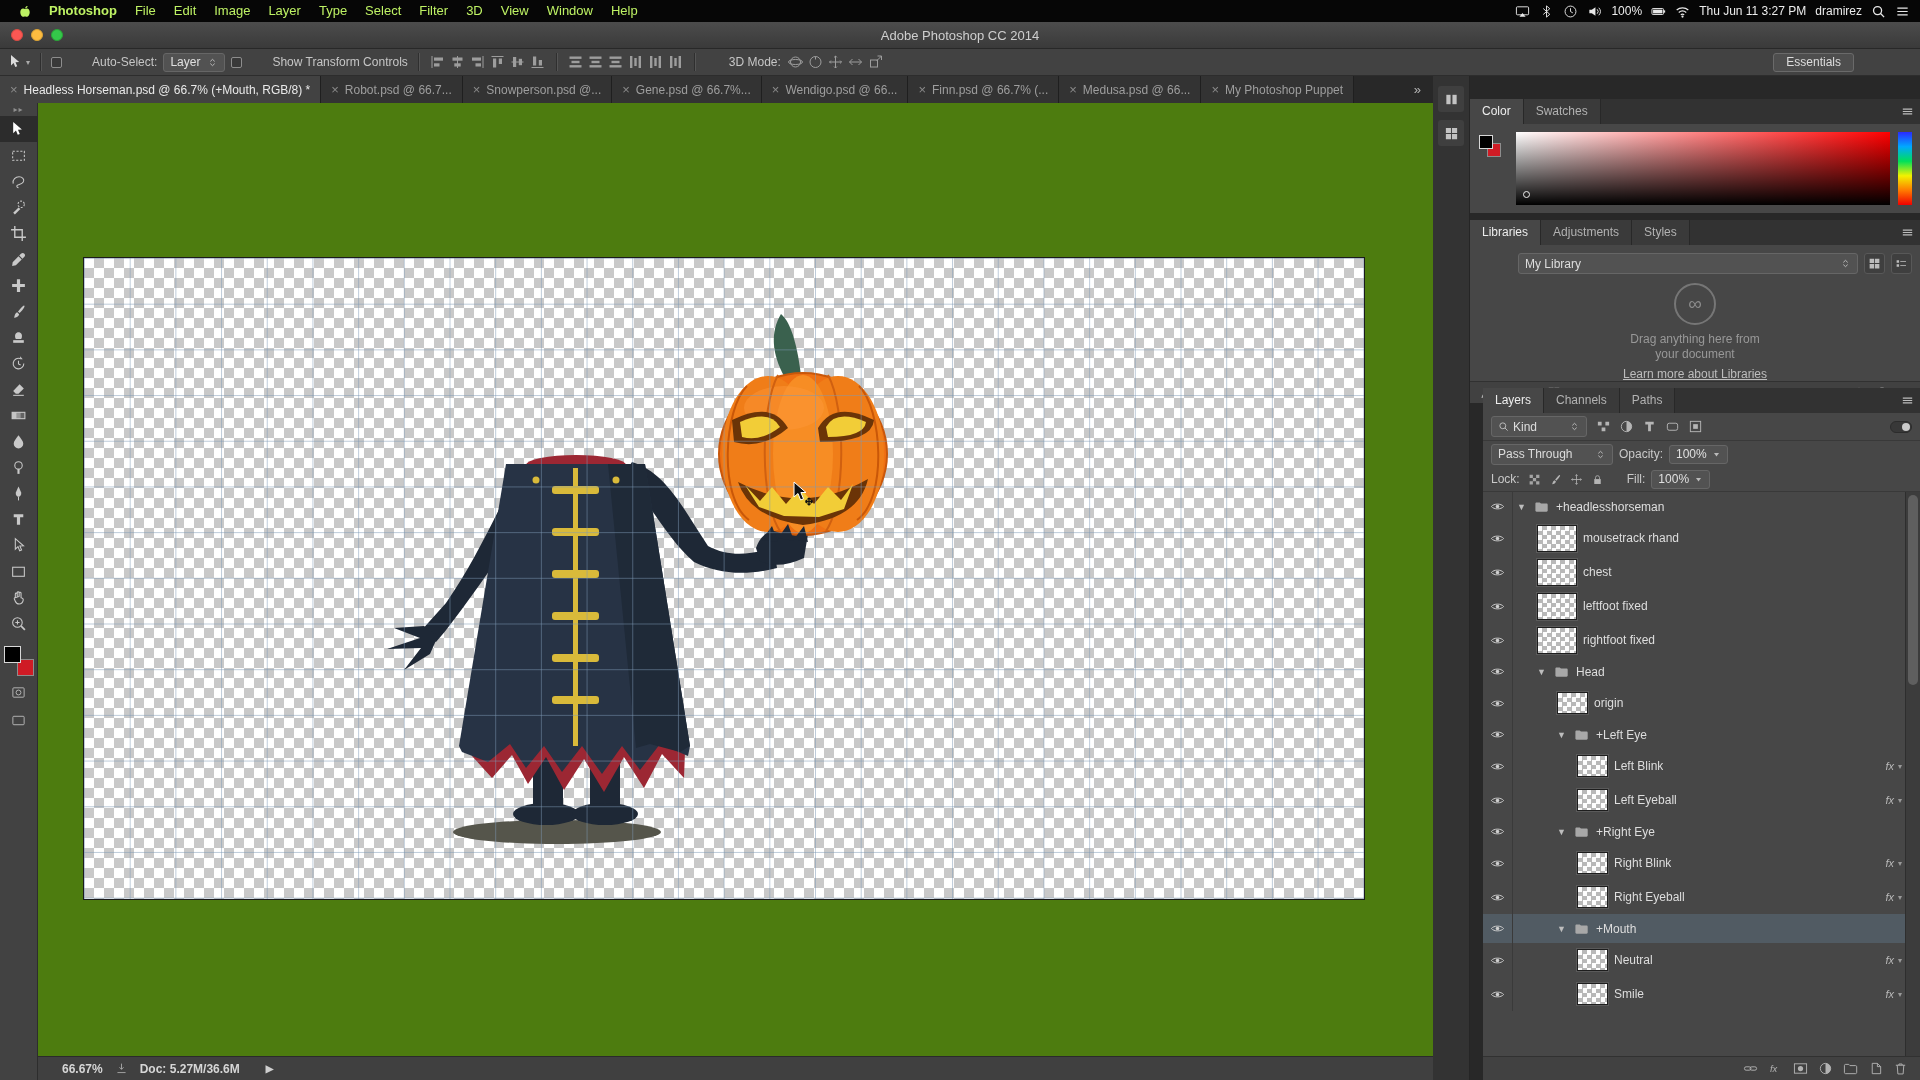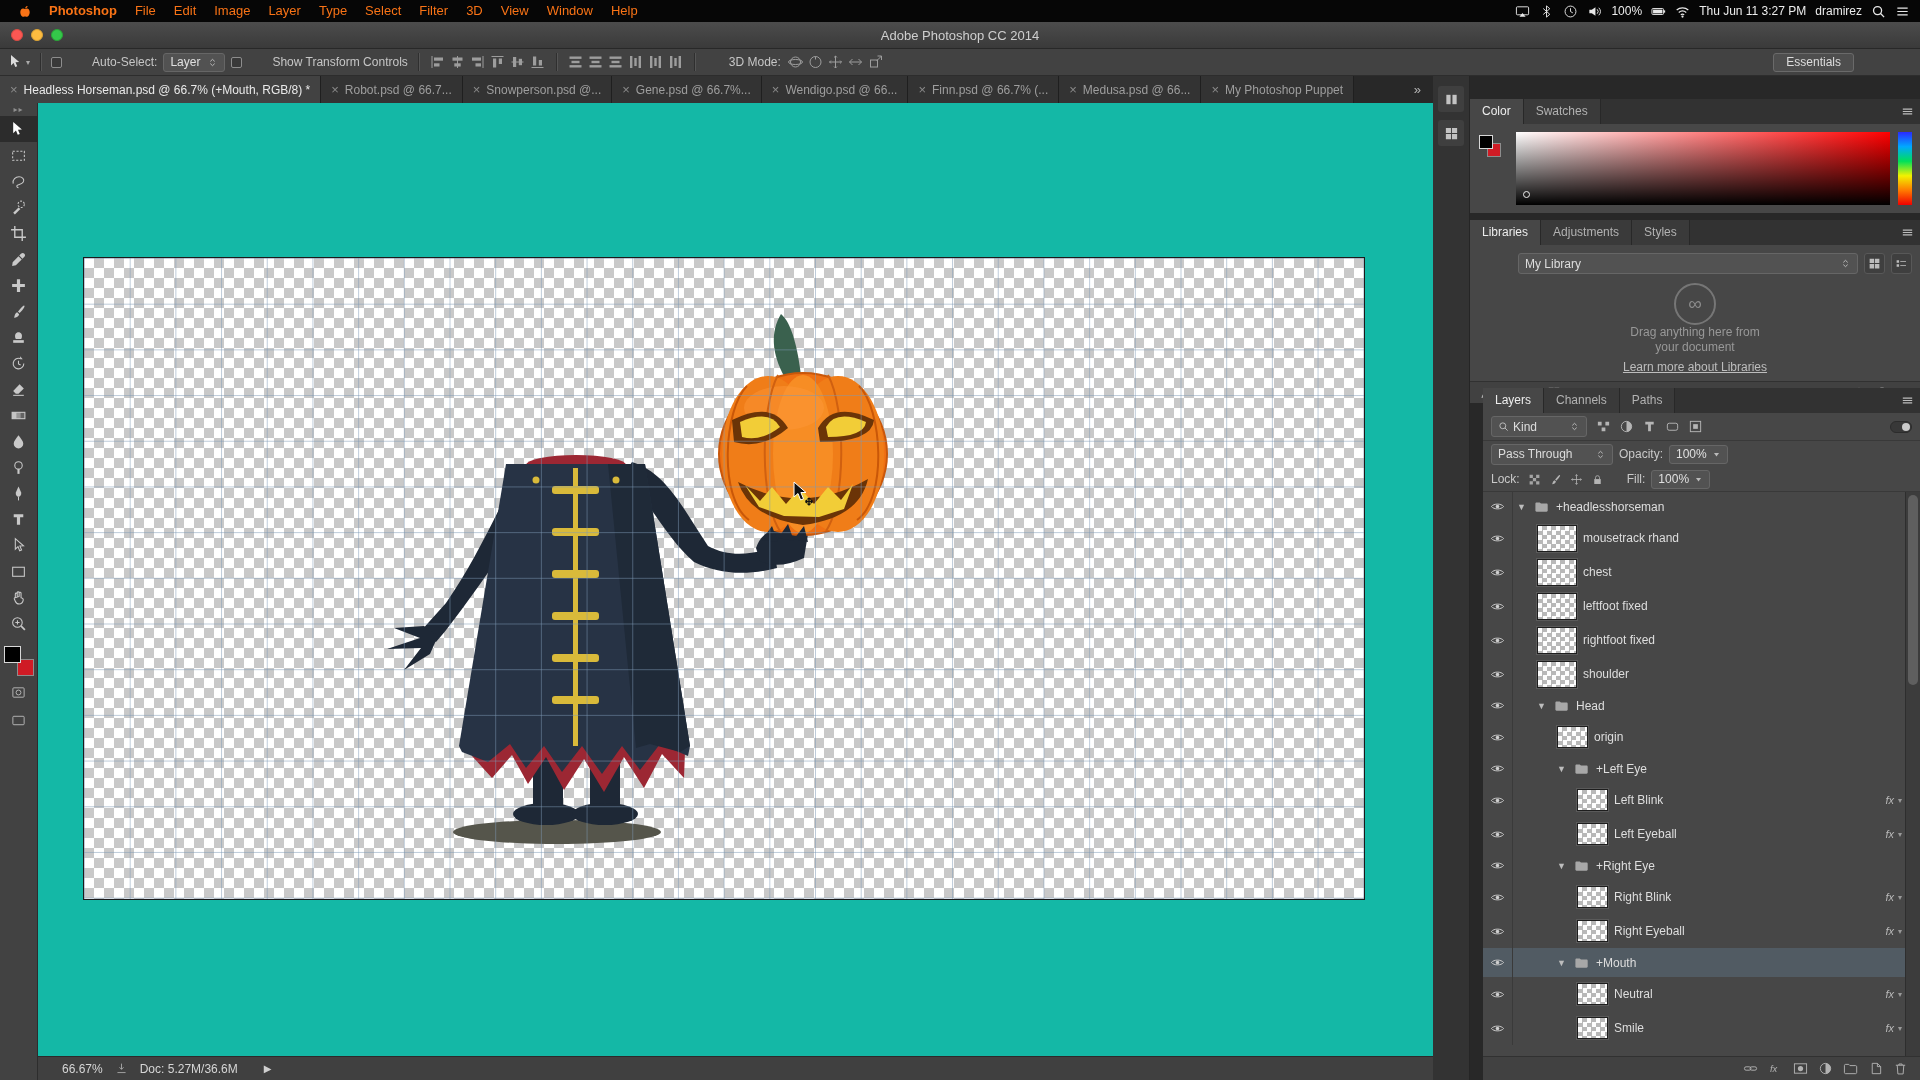--- a/index.html
+++ b/index.html
@@ -4,21 +4,21 @@
 <style>
 *{margin:0;padding:0;box-sizing:border-box;font-family:"Liberation Sans",sans-serif;}
 html,body{width:1920px;height:1080px;overflow:hidden;background:#272727;}
 body{position:relative;font-size:12px;color:#ddd;}
 .icon{display:inline-flex;width:16px;height:16px;flex:none;}
 .icon svg{width:100%;height:100%;display:block;}
 
 
 .menubar{position:absolute;left:0;top:0;width:1920px;height:22px;background:#060606;display:flex;align-items:center;justify-content:space-between;padding:0 10px;color:#f0f0f0;font-size:13px;z-index:50;}
 .mb-left{display:flex;align-items:center;height:22px;}
-.mb-item{padding:0 9px;line-height:22px;color:#f97316;white-space:nowrap;}
+.mb-item{padding:0 9px;line-height:22px;color:#bef264;white-space:nowrap;}
 .mb-item.app{font-weight:bold;}
 .mb-item.apple{padding:0 8px;display:flex;align-items:center;}
 .mb-right{display:flex;align-items:center;gap:9px;font-size:12px;color:#ececec;}
 .mb-right .icon{width:15px;height:15px;color:#e8e8e8;}
 .mb-text{white-space:nowrap;}
 
 
 .titlebar{position:absolute;top:22px;left:0;width:1920px;height:27px;background:linear-gradient(#4c4c4c,#3a3a3a);border-bottom:1px solid #282828;display:flex;align-items:center;}
 .lights{display:flex;gap:8px;padding-left:11px;z-index:2;}
 .light{width:12px;height:12px;border-radius:50%;}
@@ -54,21 +54,21 @@
 .tool{width:38px;height:26px;display:flex;align-items:center;justify-content:center;color:#c9c9c9;}
 .tool .icon{width:17px;height:17px;}
 .tool.active{background:#2c2c2c;color:#fff;}
 .fgbg{position:relative;width:30px;height:30px;margin-top:10px;flex:none;}
 .fgbg .bgsw{position:absolute;right:0;bottom:0;width:17px;height:17px;background:#cf1b25;border:1px solid #8d8d8d;}
 .fgbg .fgsw{position:absolute;left:0;top:0;width:17px;height:17px;background:#000;border:1px solid #d8d8d8;}
 .tb-btn{width:38px;height:24px;display:flex;align-items:center;justify-content:center;color:#b9b9b9;margin-top:4px;}
 .tb-btn .icon{width:17px;height:15px;}
 
 
-.docarea{position:absolute;left:38px;top:103px;width:1395px;bottom:0;background:#14b8a6;}
+.docarea{position:absolute;left:38px;top:103px;width:1395px;bottom:0;background:#4d7c0f;font-weight:bold;}
 .canvas{position:absolute;left:46px;top:155px;width:1280px;height:641px;background:conic-gradient(#c9c9c9 25%,#fff 0 50%,#c9c9c9 0 75%,#fff 0);background-size:20px 20px;box-shadow:0 0 0 1px #1b1b1b;}
 .canvas::after{content:"";position:absolute;inset:0;background-image:linear-gradient(to right,rgba(125,152,180,.5) 1px,transparent 1px),linear-gradient(to bottom,rgba(125,152,180,.5) 1px,transparent 1px);background-size:45.7px 45.7px;pointer-events:none;}
 .art{position:absolute;inset:0;width:100%;height:100%;}
 .cursor{position:absolute;left:708px;top:223px;width:22px;height:26px;z-index:5;}
 .docstatus{position:absolute;left:0;right:0;bottom:0;height:24px;background:#404040;border-top:1px solid #2b2b2b;display:flex;align-items:center;gap:12px;padding:0 10px 0 24px;color:#d6d6d6;font-size:12px;}
 .docstatus .icon{width:13px;height:13px;color:#b5b5b5;}
 .status-play{color:#cfcfcf;font-size:10px;margin-left:14px;}
 
 
 .minidock{position:absolute;left:1433px;top:76px;width:37px;bottom:0;background:#333;border-right:1px solid #252525;display:flex;flex-direction:column;align-items:center;padding-top:10px;gap:8px;}
@@ -94,21 +94,21 @@
 .libraries-panel{top:144px;height:183px;}
 .lib-body{background:#474747;height:136px;padding:8px 8px 0;}
 .lib-row{display:flex;gap:6px;align-items:center;}
 .pselect{display:flex;align-items:center;justify-content:space-between;gap:6px;background:#525252;border:1px solid #666;border-radius:3px;height:21px;padding:0 6px;color:#ddd;white-space:nowrap;}
 .pselect .icon{width:11px;height:11px;color:#bbb;}
 .lib-select{flex:1;margin-left:40px;}
 .lib-viewbtn{width:21px;height:21px;background:#3f3f3f;border:1px solid #585858;border-radius:3px;display:flex;align-items:center;justify-content:center;color:#bdbdbd;}
 .lib-viewbtn .icon{width:13px;height:13px;}
 .lib-drop{text-align:center;margin-top:9px;}
 .cc-badge{width:42px;height:42px;border:2.5px solid #767676;border-radius:50%;margin:0 auto;display:flex;align-items:center;justify-content:center;color:#8d8d8d;font-size:19px;}
-.lib-hint{color:#989898;font-size:12px;margin-top:0;line-height:1.25;}
+.lib-hint{color:#989898;font-size:12px;margin-top:7px;line-height:1.25;}
 .lib-link{display:inline-block;color:#bdbdbd;text-decoration:underline;font-size:12px;margin-top:5px;}
 .lib-footer{height:22px;background:#414141;border-top:1px solid #313131;display:flex;align-items:center;justify-content:space-between;padding:0 8px;}
 .lib-footer .icon{width:14px;height:14px;color:#aeaeae;}
 .footgrp{display:flex;gap:9px;align-items:center;}
 
 .layers-panel{top:312px;bottom:0;display:flex;flex-direction:column;margin-left:13px;}
 .lrow{flex:none;display:flex;align-items:center;gap:6px;padding:0 8px;background:#474747;color:#c9c9c9;}
 .filter-row{height:28px;border-bottom:1px solid #393939;}
 .blend-row{height:26px;}
 .lock-row{height:25px;border-bottom:1px solid #393939;}
@@ -993,34 +993,20 @@
                 <path d="M1.5 8c2.6-3.4 10.4-3.4 13 0-2.6 3.4-10.4 3.4-13 0z" fill="none" stroke="currentColor"></path>
                 <circle cx="8" cy="8" r="1.9" fill="currentColor"></circle>
               </svg>
             </span>
           </span>
           <span class="lyr-content" style="padding-left: 24px;">
             <span class="thumb"></span>
             <span class="lyr-name">rightfoot fixed</span>
           </span>
         </div>
-        <div class="lyr layer-row d1">
-          <span class="eye-cell">
-            <span class="icon">
-              <svg viewBox="0 0 16 16">
-                <path d="M1.5 8c2.6-3.4 10.4-3.4 13 0-2.6 3.4-10.4 3.4-13 0z" fill="none" stroke="currentColor"></path>
-                <circle cx="8" cy="8" r="1.9" fill="currentColor"></circle>
-              </svg>
-            </span>
-          </span>
-          <span class="lyr-content" style="padding-left: 24px;">
-            <span class="thumb"></span>
-            <span class="lyr-name">shoulder</span>
-          </span>
-        </div>
         <div class="lyr group-row d1">
           <span class="eye-cell">
             <span class="icon">
               <svg viewBox="0 0 16 16">
                 <path d="M1.5 8c2.6-3.4 10.4-3.4 13 0-2.6 3.4-10.4 3.4-13 0z" fill="none" stroke="currentColor"></path>
                 <circle cx="8" cy="8" r="1.9" fill="currentColor"></circle>
               </svg>
             </span>
           </span>
           <span class="lyr-content" style="padding-left: 24px;">

